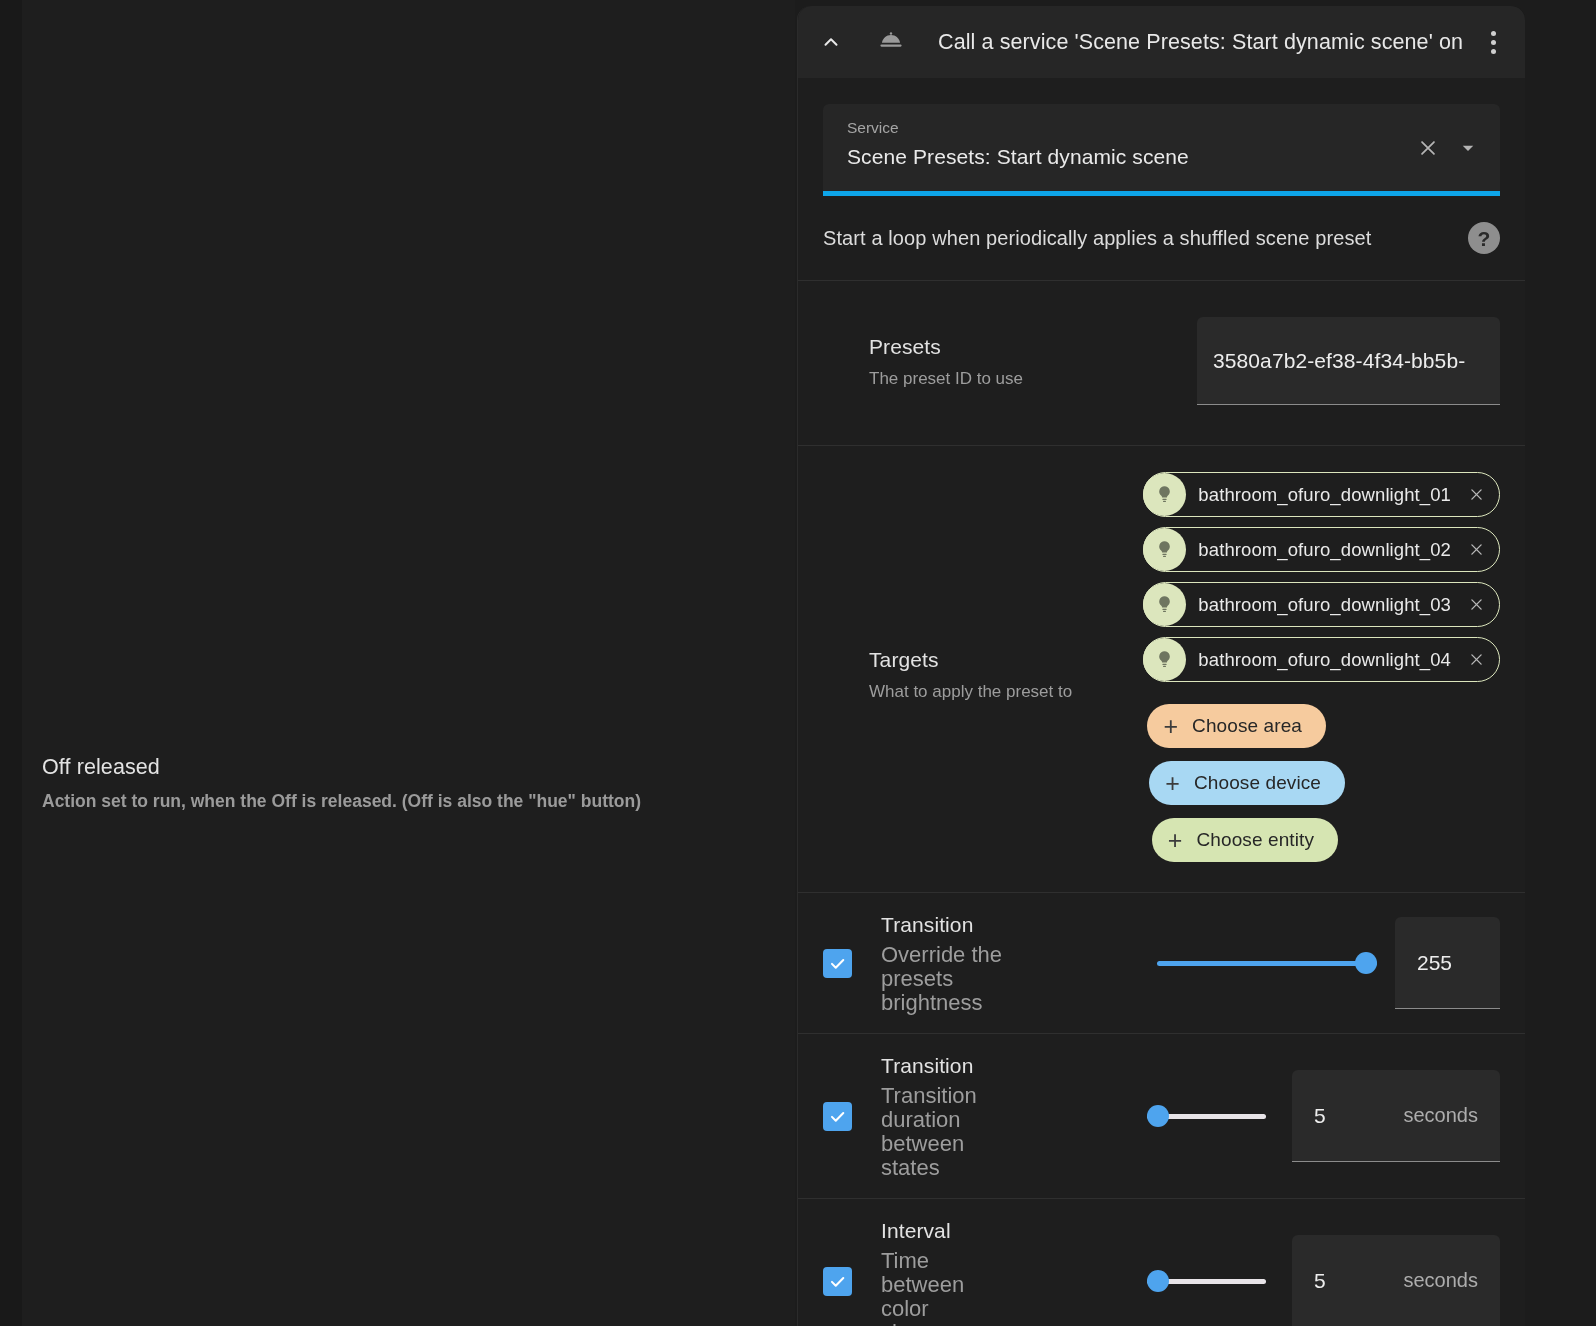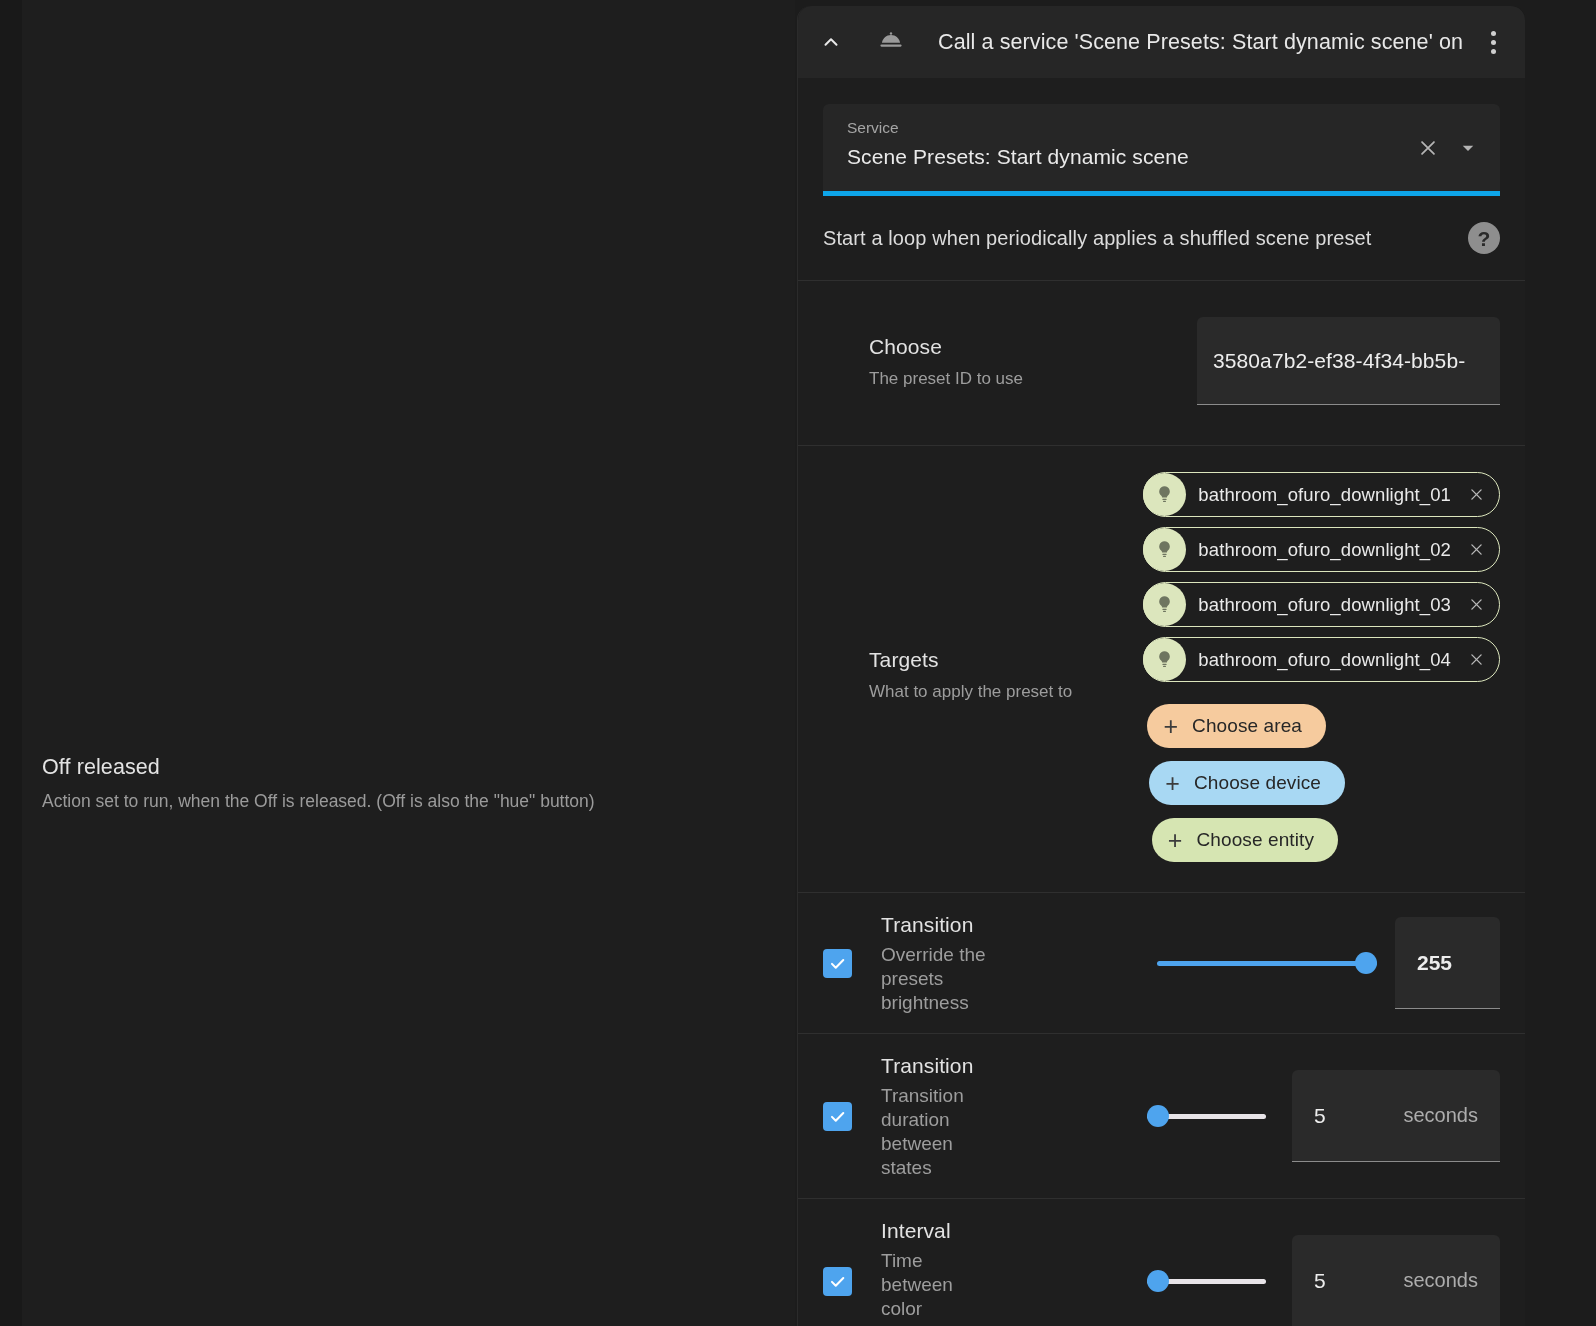--- a/index.html
+++ b/index.html
@@ -18,21 +18,21 @@
   }
   .left-strip {
     position: absolute; left: 0; top: 0; width: 22px; height: 1326px;
     background: #191919;
   }
   .left-block { position: absolute; left: 42px; top: 752px; width: 700px; }
   .left-title {
     font-size: 21.5px; color: #e3e3e3; letter-spacing: .1px; line-height: 30px;
   }
   .left-sub {
-    margin-top: 7px; font-size: 17.5px; color: #9b9b9b; line-height: 24px;
+    margin-top: 7px; font-size: 17.5px; color: #9b9b9b; line-height: 24px; font-weight: bold;
   }
 
   
   .card {
     position: absolute; left: 797px; top: 6px; width: 728px; min-height: 1320px;
     background: #1e1e1e;
     border-radius: 14px 14px 0 0;
     border-left: 1px solid #2b2b2b;
     overflow: hidden;
   }
@@ -151,37 +151,37 @@
     padding: 18px 25px 18px 25px;
     min-height: 128px;
   }
   .cb-col { width: 58px; flex: 0 0 auto; display: flex; align-items: center; }
   .checkbox {
     width: 29px; height: 29px; border-radius: 4px; background: #4ea4ee;
     display: flex; align-items: center; justify-content: center; cursor: pointer;
   }
   .lbl-col { width: 258px; flex: 0 0 auto; }
   .sl-title { font-size: 21px; color: #e2e2e2; line-height: 28px; letter-spacing: .1px; }
-  .sl-desc { font-size: 19px; color: #9d9d9d; line-height: 24px; margin-top: 4px; max-width: 150px; }
+  .sl-desc { font-size: 22px; color: #9d9d9d; line-height: 24px; margin-top: 4px; max-width: 150px; }
   .slider-col { flex: 1 1 auto; display: flex; align-items: center; justify-content: center; padding: 0 18px; }
   .slider { position: relative; width: 100%; height: 22px; display: flex; align-items: center; }
   .track { position: absolute; left: 0; right: 0; height: 5px; border-radius: 3px; }
   .track.grey { background: #e8e4e8; }
   .track.blue { background: #4ea4ee; }
   .thumb {
     position: absolute; width: 22px; height: 22px; border-radius: 50%;
     background: #4ea4ee; cursor: pointer;
   }
   .num-field {
     flex: 0 0 auto; background: #2a2a2a; border-radius: 6px 6px 0 0;
     border-bottom: 1px solid #8c8c8c; height: 92px;
     display: flex; align-items: center; padding: 0 22px;
   }
   .num-field.wide { width: 208px; justify-content: space-between; }
-  .num-field.narrow { width: 105px; justify-content: flex-start; font-weight: bold; }
+  .num-field.narrow { width: 105px; justify-content: flex-start; }
   .num-val { font-size: 21px; color: #ededed; }
   .num-unit { font-size: 20px; color: #adadad; }
 </style>
 </head>
 <body>
 
 <div class="screen">
 
   <div class="left-pane">
     <div class="left-strip"></div>
@@ -234,21 +234,21 @@
     </div>
 
     <div class="desc-row">
       <div class="desc-text">Start a loop when periodically applies a shuffled scene preset</div>
       <div class="help-circle">?</div>
     </div>
 
     <div class="section" style="padding:36px 25px 40px 25px;">
       <div class="preset-row">
         <div class="field-label-col">
-          <div class="field-title">Choose</div>
+          <div class="field-title">Presets</div>
           <div class="field-desc">The preset ID to use</div>
         </div>
         <div class="preset-input-wrap">
           <div class="text-field">
             <span class="val">3580a7b2-ef38-4f34-bb5b-</span>
           </div>
         </div>
       </div>
     </div>
 

